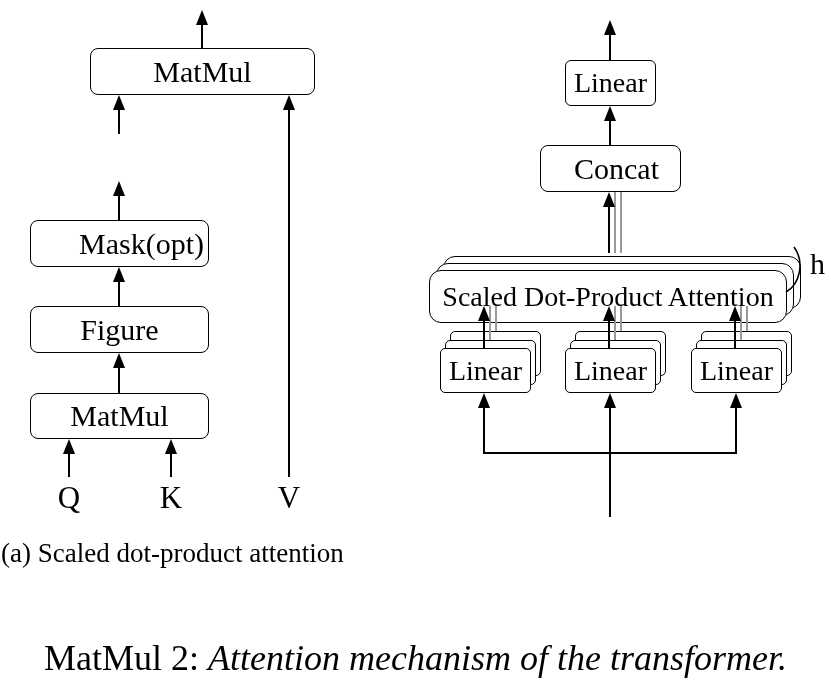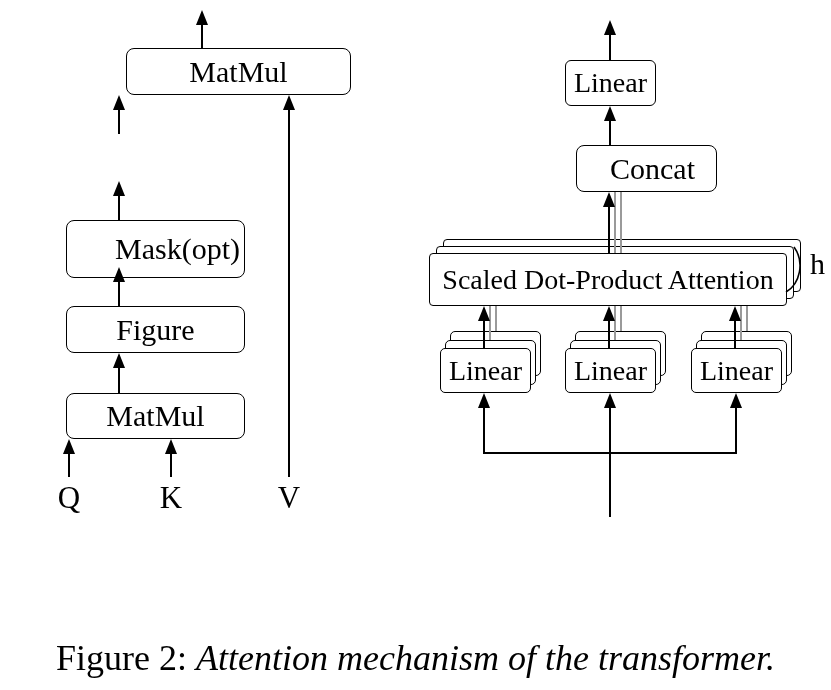--- a/index.html
+++ b/index.html
@@ -16,22 +16,22 @@
     position:absolute;
     box-sizing:border-box;
     background:#ffffff;
     border:1.5px solid #000000;
     display:flex;align-items:center;justify-content:center;
     font-size:30px;line-height:1;
     white-space:nowrap;
   }
   .r5{border-radius:5px;}
   .r6{border-radius:6px;}
-  .r8{border-radius:8px;margin-left:36px;}
-  .r10{border-radius:4px;}
+  .r8{border-radius:8px;}
+  .r10{border-radius:12px;margin-top:17px;}
   
   .vl{position:absolute;width:2px;background:#000000;}
   
   .hl{position:absolute;height:2px;background:#000000;}
   
   .gl{position:absolute;width:2px;background:#9a9a9a;}
   
   .ah{
     position:absolute;width:0;height:0;
     border-left:6px solid transparent;
@@ -76,21 +76,21 @@
     <span>MatMul</span>
   </div>
 
   <div class="ah" style="left:113px;top:95px;"></div>
   <div class="vl" style="left:118px;top:107px;height:27px;"></div>
 
 
   <div class="ah" style="left:113px;top:181px;"></div>
   <div class="vl" style="left:118px;top:193px;height:27px;"></div>
 
-  <div class="bx r8" style="left:30px;top:220px;width:179px;height:58px;padding-left:44px;">
+  <div class="bx r8" style="left:30px;top:220px;width:179px;height:47px;padding-left:44px;">
     <span>Mask(opt)</span>
   </div>
 
   <div class="ah" style="left:113px;top:267px;"></div>
   <div class="vl" style="left:118px;top:279px;height:27px;"></div>
 
   <div class="bx r8" style="left:30px;top:306px;width:179px;height:47px;">
     <span>Figure</span>
   </div>
 
@@ -107,20 +107,21 @@
   <div class="ah" style="left:165px;top:439px;"></div>
   <div class="vl" style="left:170px;top:451px;height:26px;"></div>
 
   <div class="ah" style="left:283px;top:95px;"></div>
   <div class="vl" style="left:288px;top:107px;height:370px;"></div>
 
   <div class="lbl" style="left:49px;top:482px;">Q</div>
   <div class="lbl" style="left:151px;top:482px;">K</div>
   <div class="lbl" style="left:269px;top:482px;">V</div>
 
+  <div class="subcap" style="left:1px;top:539px;">(a) Scaled dot-product attention</div>
 
   <div class="ah" style="left:604px;top:20px;"></div>
   <div class="vl" style="left:609px;top:32px;height:28px;"></div>
 
   <div class="bx r6" style="left:565px;top:60px;width:91px;height:46px;font-size:28px;">
     <span>Linear</span>
   </div>
 
   <div class="ah" style="left:604px;top:106px;"></div>
   <div class="vl" style="left:609px;top:118px;height:27px;"></div>
@@ -183,16 +184,16 @@
   <div class="ah" style="left:604px;top:393px;"></div>
   <div class="vl" style="left:609px;top:405px;height:48px;"></div>
   <div class="ah" style="left:730px;top:393px;"></div>
   <div class="vl" style="left:735px;top:405px;height:48px;"></div>
 
   <div class="hl" style="left:483px;top:452px;width:254px;"></div>
   <div class="vl" style="left:609px;top:452px;height:65px;"></div>
 
 
   <div id="figure-caption">
-    <span>Figure 2: </span><span class="it">Attention mechanism of the transformer.</span>
+    <span>MatMul 2: </span><span class="it">Attention mechanism of the transformer.</span>
   </div>
 
 </div>
 
 </body></html>

